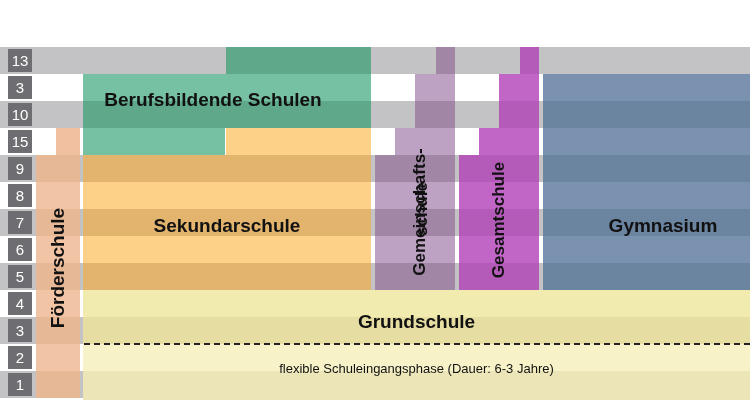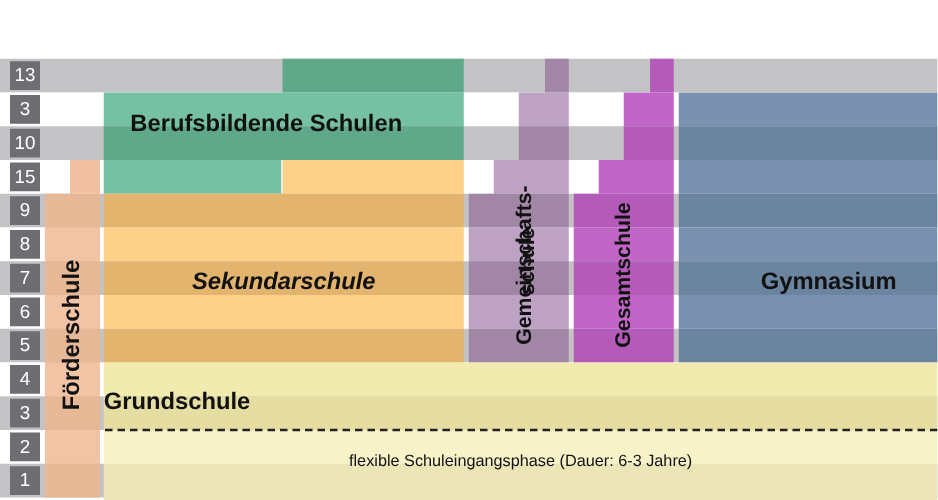--- a/index.html
+++ b/index.html
@@ -57,21 +57,21 @@
 <div class="block" style="left:83px;top:101px;width:288px;height:27px;background:#5fa88a;"></div>
 <div class="block" style="left:83px;top:128px;width:142px;height:27px;background:#76c1a3;"></div>
 <div class="label" style="left:83px;top:89px;width:260px;text-align:center;font-size:19px;">Berufsbildende Schulen</div>
 
 <div class="block" style="left:226px;top:128px;width:145px;height:27px;background:#fdd187;"></div>
 <div class="block" style="left:83px;top:155px;width:288px;height:27px;background:#e3b46e;"></div>
 <div class="block" style="left:83px;top:182px;width:288px;height:27px;background:#fdd187;"></div>
 <div class="block" style="left:83px;top:209px;width:288px;height:27px;background:#e3b46e;"></div>
 <div class="block" style="left:83px;top:236px;width:288px;height:27px;background:#fdd187;"></div>
 <div class="block" style="left:83px;top:263px;width:288px;height:27px;background:#e3b46e;"></div>
-<div class="label" style="left:83px;top:215px;width:288px;text-align:center;font-size:19px;font-style:italic;">Sekundarschule</div>
+<div class="label" style="left:83px;top:215px;width:288px;text-align:center;font-size:19px;">Sekundarschule</div>
 
 <div class="block" style="left:436px;top:47px;width:19px;height:27px;background:#a186a6;"></div>
 <div class="block" style="left:415px;top:74px;width:40px;height:27px;background:#bda2c4;"></div>
 <div class="block" style="left:415px;top:101px;width:40px;height:27px;background:#a186a6;"></div>
 <div class="block" style="left:395px;top:128px;width:60px;height:27px;background:#bda2c4;"></div>
 <div class="block" style="left:375px;top:155px;width:80px;height:27px;background:#a186a6;"></div>
 <div class="block" style="left:375px;top:182px;width:80px;height:27px;background:#bda2c4;"></div>
 <div class="block" style="left:375px;top:209px;width:80px;height:27px;background:#a186a6;"></div>
 <div class="block" style="left:375px;top:236px;width:80px;height:27px;background:#bda2c4;"></div>
 <div class="block" style="left:375px;top:263px;width:80px;height:27px;background:#a186a6;"></div>
@@ -96,15 +96,15 @@
 <div class="block" style="left:543px;top:182px;width:207px;height:27px;background:#7a92b0;"></div>
 <div class="block" style="left:543px;top:209px;width:207px;height:27px;background:#6b849f;"></div>
 <div class="block" style="left:543px;top:236px;width:207px;height:27px;background:#7a92b0;"></div>
 <div class="block" style="left:543px;top:263px;width:207px;height:27px;background:#6b849f;"></div>
 <div class="label" style="left:543px;top:215px;width:240px;text-align:center;font-size:19px;">Gymnasium</div>
 
 <div class="block" style="left:83px;top:290px;width:667px;height:27px;background:#f2ebb0;"></div>
 <div class="block" style="left:83px;top:317px;width:667px;height:27px;background:#e6dda2;"></div>
 <div class="block" style="left:83px;top:344px;width:667px;height:27px;background:#f7f2c8;"></div>
 <div class="block" style="left:83px;top:371px;width:667px;height:29px;background:#ebe5b7;"></div>
-<div class="label" style="left:83px;top:311px;width:667px;font-size:19px;">Grundschule</div>
+<div class="label" style="left:83px;top:311px;width:667px;text-align:center;font-size:19px;">Grundschule</div>
 <div class="dash"></div>
 <div class="label" style="left:83px;top:361px;width:667px;text-align:center;font-size:13px;font-weight:normal;">flexible Schuleingangsphase (Dauer: 6-3 Jahre)</div>
 
 </body></html>

